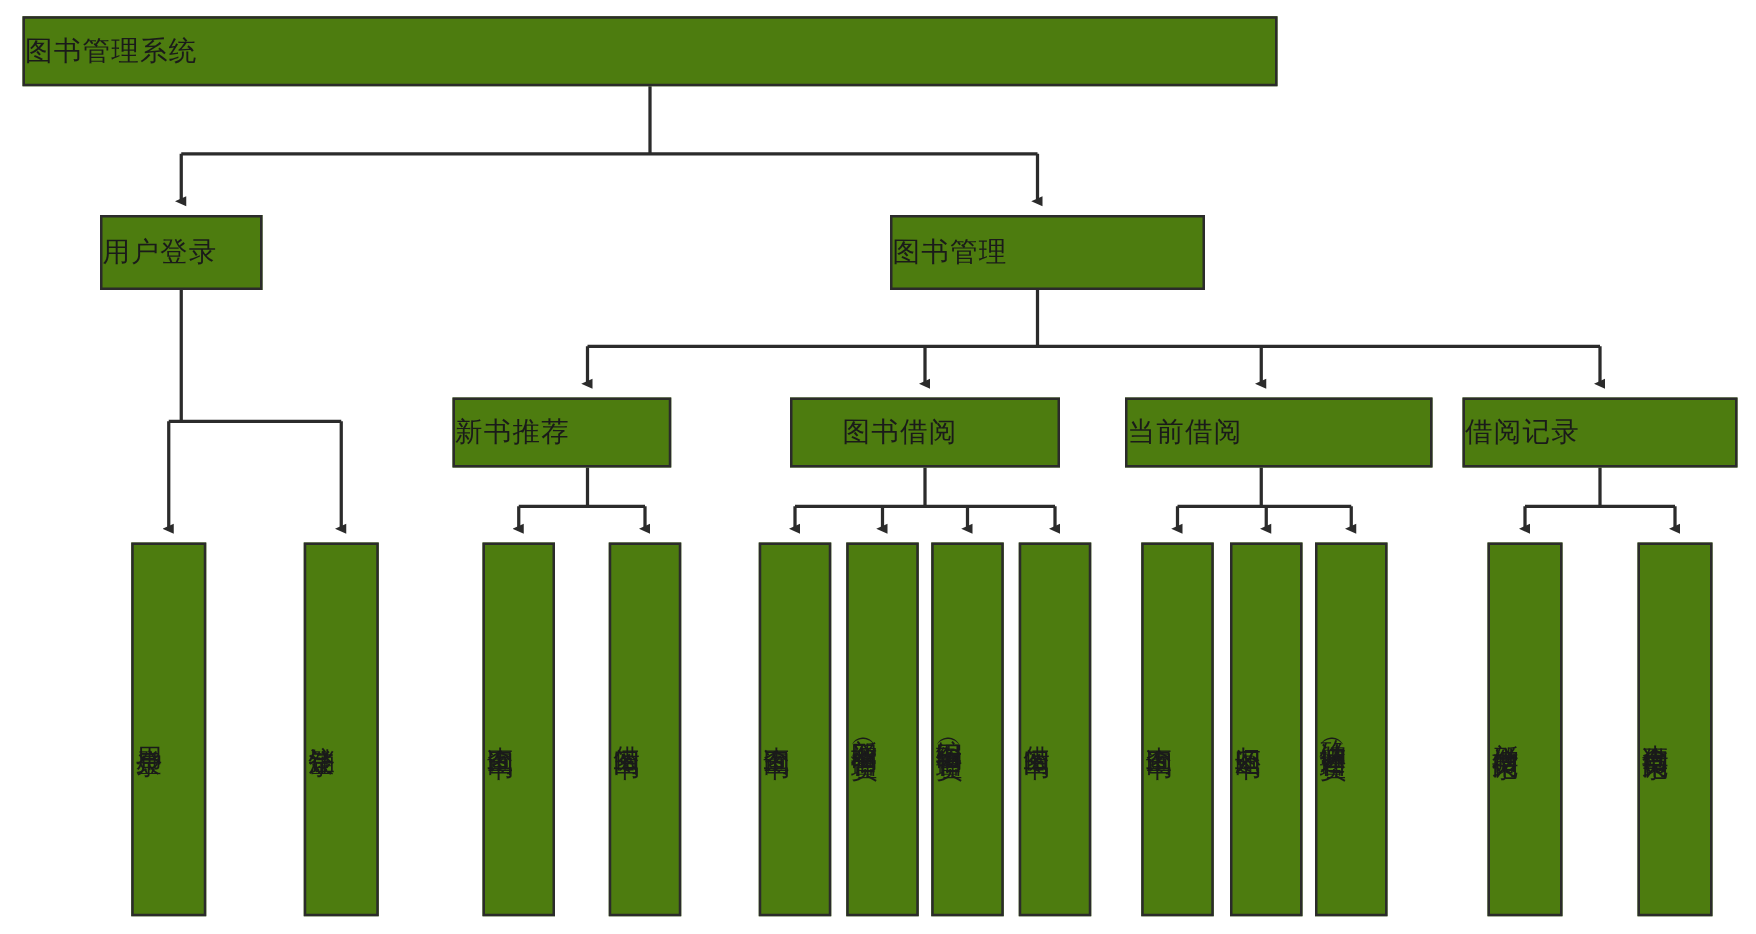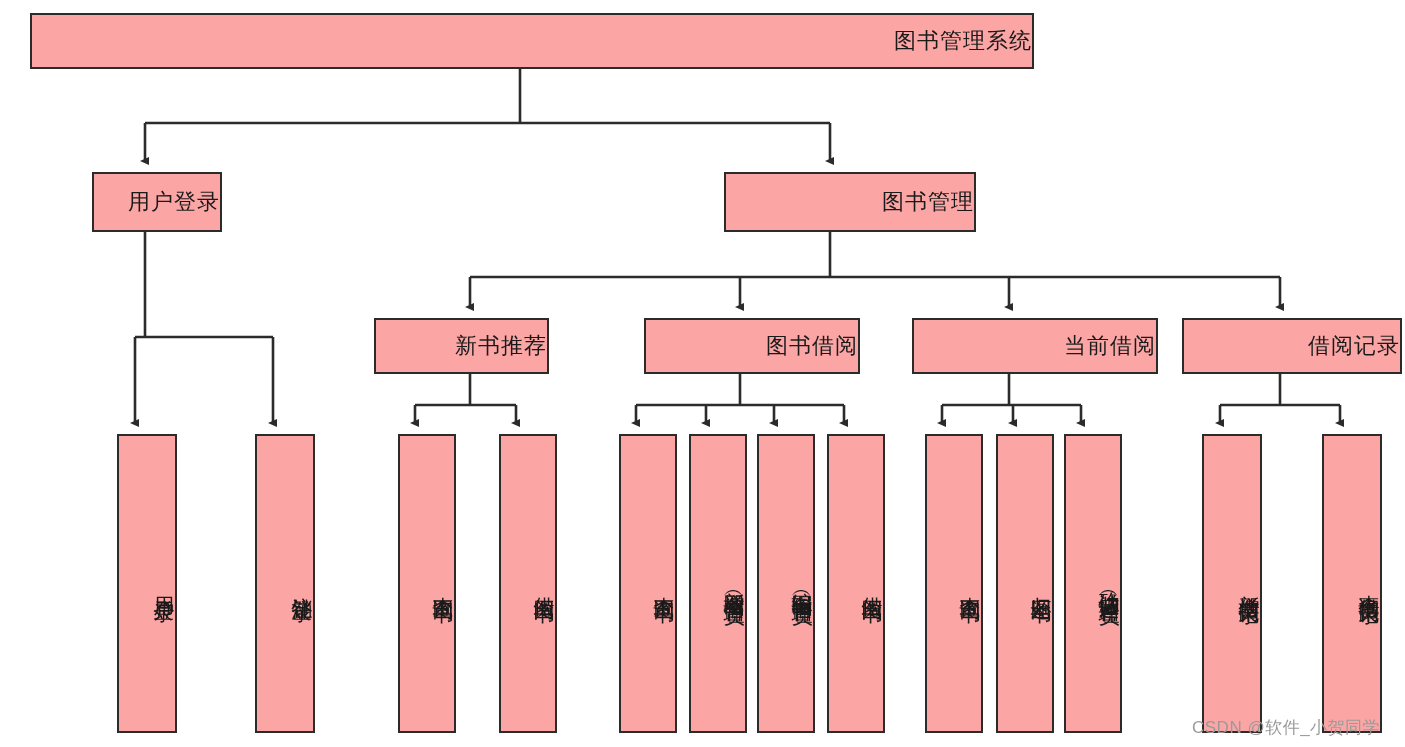--- a/index.html
+++ b/index.html
@@ -22,26 +22,25 @@
     left: 0;
     top: 0;
     width: 1405px;
     height: 747px;
     pointer-events: none;
   }
   .node {
     position: absolute;
     box-sizing: border-box;
     border: 2px solid #2b2b2b;
-    background: #fca5a5;
+    background: #4d7c0f;
     display: flex;
     align-items: center;
-    justify-content: flex-end;
+    justify-content: flex-start;
     color: #1a1a1a;
-    margin-left: 12px;
   }
   .node.horiz {
     font-size: 22px;
     letter-spacing: 1px;
   }
   .node.vert {
     font-size: 21px;
     letter-spacing: 2px;
   }
   .vert .label {
@@ -118,21 +117,21 @@
       </div>
       <div class="node horiz" style="left: 80px; top: 172px; width: 130px; height: 60px;">
         <span class="label">用户登录</span>
       </div>
       <div class="node horiz" style="left: 712px; top: 172px; width: 252px; height: 60px;">
         <span class="label">图书管理</span>
       </div>
       <div class="node horiz" style="left: 362px; top: 318px; width: 175px; height: 56px;">
         <span class="label">新书推荐</span>
       </div>
-      <div class="node horiz" style="left: 632px; top: 318px; width: 216px; height: 56px;">
+      <div class="node horiz" style="left: 632px; top: 318px; width: 216px; height: 56px; padding-left: 40px;">
         <span class="label">图书借阅</span>
       </div>
       <div class="node horiz" style="left: 900px; top: 318px; width: 246px; height: 56px;">
         <span class="label">当前借阅</span>
       </div>
       <div class="node horiz" style="left: 1170px; top: 318px; width: 220px; height: 56px;">
         <span class="label">借阅记录</span>
       </div>
       <div class="node vert" style="left: 105px; top: 434px; width: 60px; height: 299px;">
         <span class="label">用户登录</span>
@@ -168,15 +167,14 @@
         <span class="label">确认归还（管理员）</span>
       </div>
       <div class="node vert" style="left: 1190px; top: 434px; width: 60px; height: 299px;">
         <span class="label">新增借阅记录</span>
       </div>
       <div class="node vert" style="left: 1310px; top: 434px; width: 60px; height: 299px;">
         <span class="label">查询借阅记录</span>
       </div>
     </div>
 
-  <div id="watermark">CSDN @软件_小贺同学</div>
 
 </div>
 
 </body></html>

